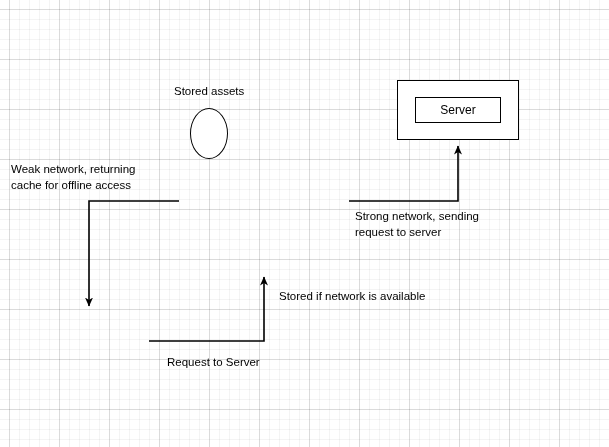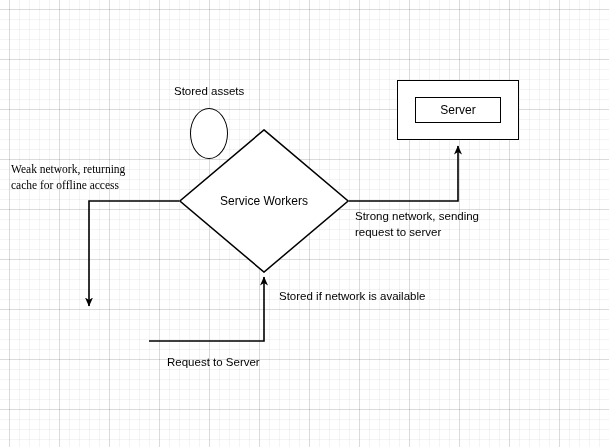--- a/index.html
+++ b/index.html
@@ -119,21 +119,20 @@
   }
   #label-stored-assets {
     left: 174px;
     top: 84px;
     font-size: 11.5px;
   }
   #label-weak-network {
     left: 11px;
     top: 162px;
     width: 145px;
-    font-family: Liberation Serif, serif;
   }
   #label-strong-network {
     left: 355px;
     top: 209px;
     width: 150px;
   }
   #label-checks-network {
     left: 279px;
     top: 289px;
   }
@@ -160,26 +159,20 @@
 
     <path d="M149,341 L264,341 L264,277" fill="none" stroke="#000000" stroke-width="1.6" marker-end="url(#arrowhead)"></path>
   </svg>
 
   <div class="edge-label" id="label-stored-assets">Stored assets</div>
 
   <div class="node" id="stored-assets-node">
     <span class="node-label"></span>
   </div>
 
-  <div class="node" id="service-workers-node">
-    <svg class="diamond-shape" viewBox="0 0 170 144" width="170" height="144" xmlns="http://www.w3.org/2000/svg">
-      <polygon points="85,0.9 169.1,72 85,143.1 0.9,72" fill="#ffffff" stroke="#000000" stroke-width="1.5"></polygon>
-    </svg>
-    <span class="node-label">Service Workers</span>
-  </div>
 
   <div class="node" id="server-node">
     <div id="server-inner">
       <span class="node-label">Server</span>
     </div>
   </div>
 
 
   <div class="edge-label" id="label-weak-network">Weak network, returning
 cache for offline access</div>

